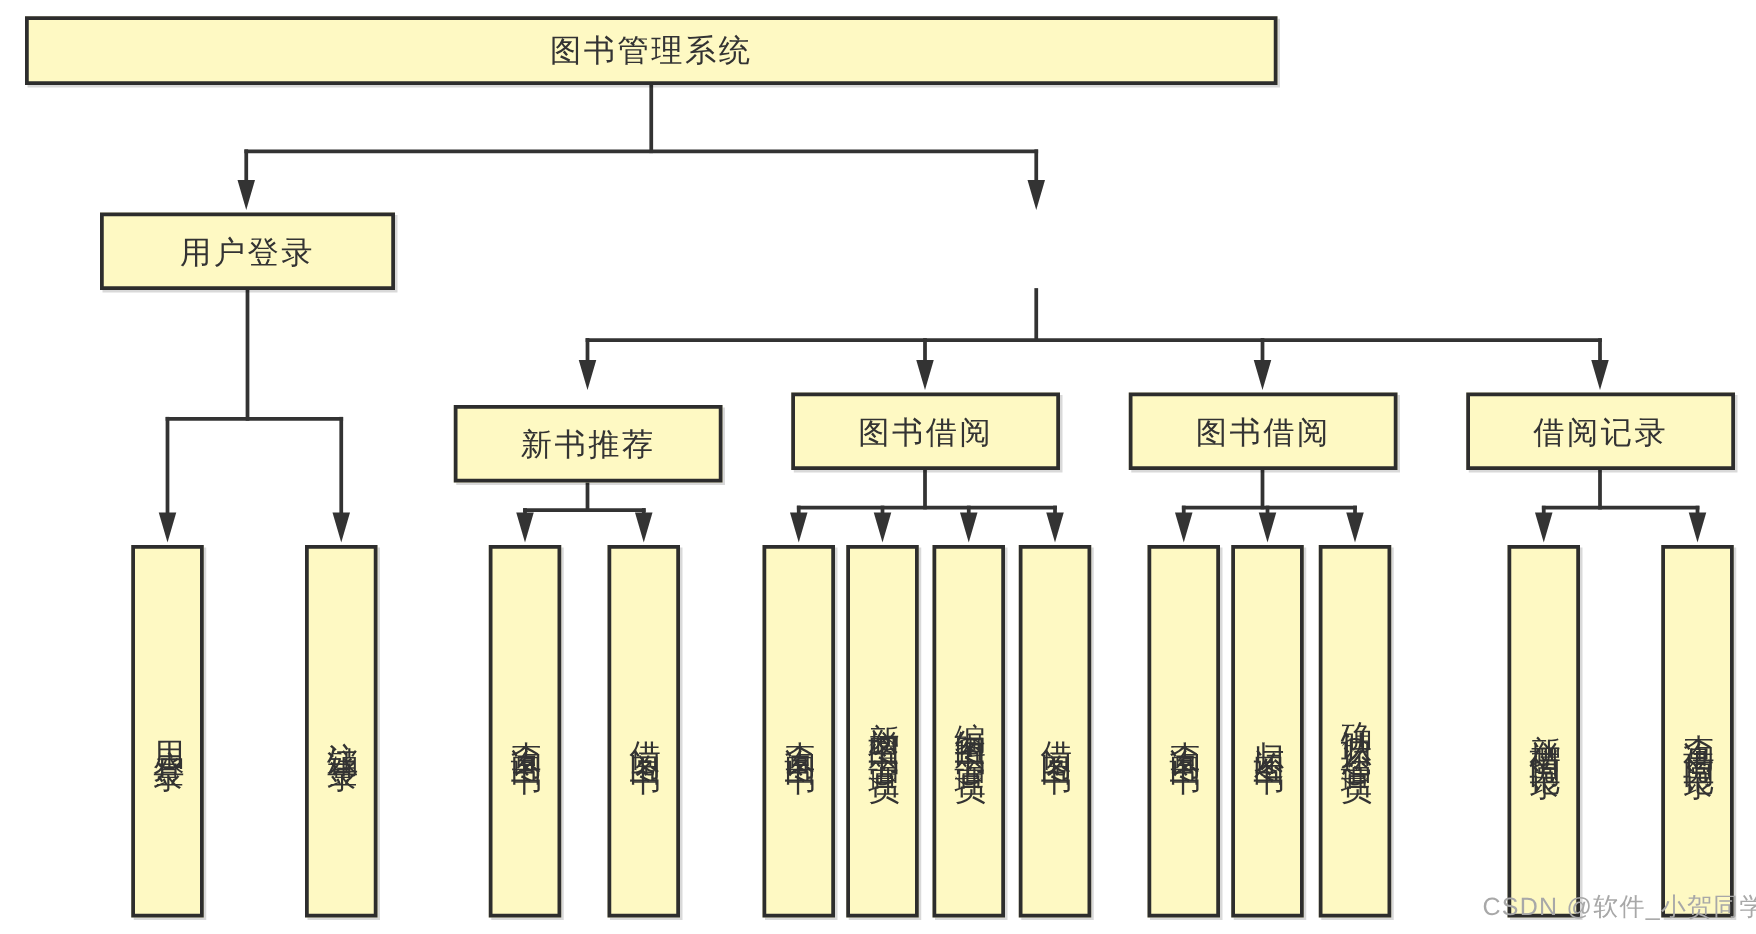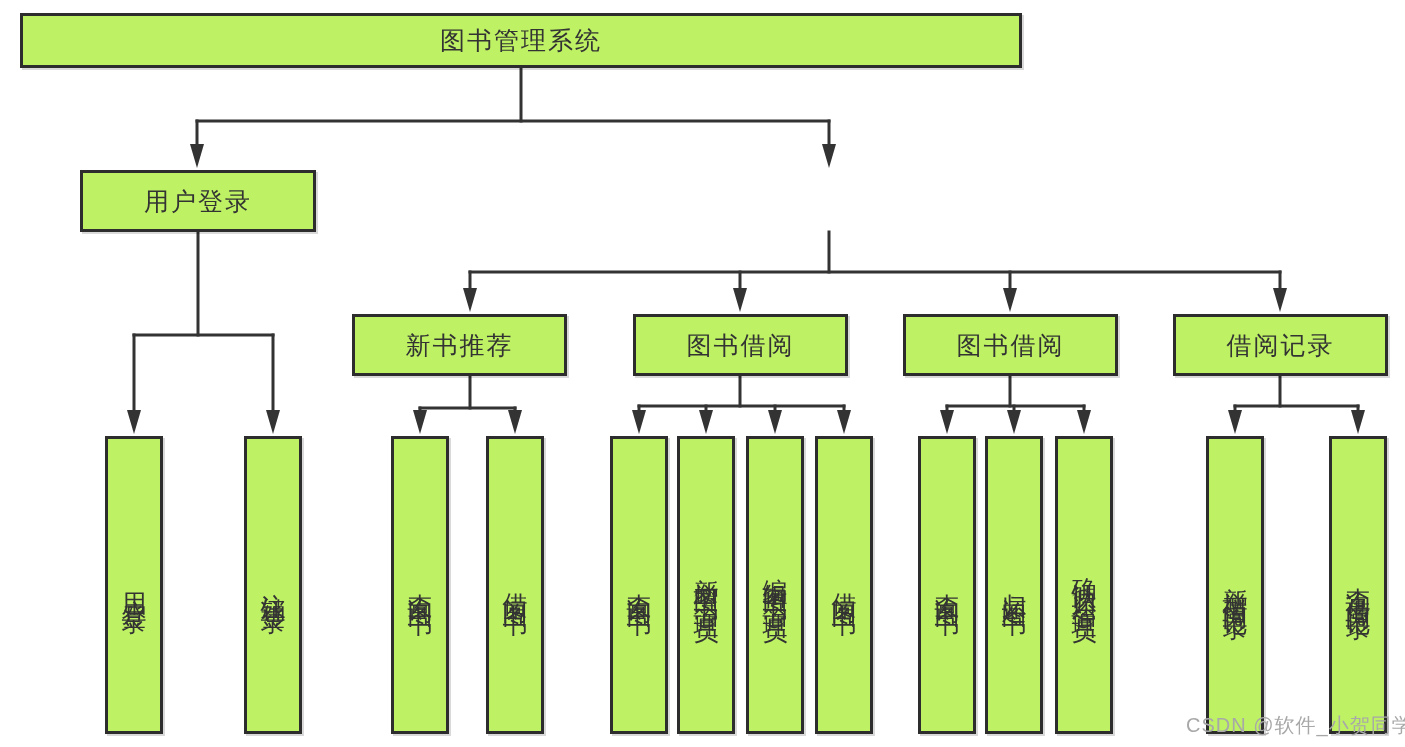--- a/index.html
+++ b/index.html
@@ -2,21 +2,21 @@
 <html><head>
 <meta charset="utf-8">
 <style>
   html,body{margin:0;padding:0;background:#ffffff;}
   .canvas{
     position:relative;width:1405px;height:747px;background:#ffffff;
     font-family:"Liberation Sans","DejaVu Sans",sans-serif;overflow:hidden;
   }
   svg.connectors{position:absolute;left:0;top:0;width:1405px;height:747px;}
   .box{
-    position:absolute;background:#bef264;border:3px solid #2d2d2d;
+    position:absolute;background:#fef9c3;border:3px solid #2d2d2d;
     box-shadow:2px 2px 0 rgba(0,0,0,.15);
     display:flex;align-items:center;justify-content:center;
     color:#333333;box-sizing:border-box;z-index:2;
   }
   .h1box{left:20px;top:13px;width:1002px;height:55px;font-size:25px;letter-spacing:2px;}
   .h2box{top:170px;width:236px;height:62px;font-size:25px;letter-spacing:2px;}
   .h3box{top:314px;width:215px;height:62px;font-size:25px;letter-spacing:2px;}
   .leaf{top:436px;width:58px;height:298px;}
   .vtext{
     writing-mode:vertical-rl;text-orientation:mixed;
@@ -99,21 +99,21 @@
   </svg>
 
   <div class="box h1box">
     <span>图书管理系统</span>
   </div>
 
   <div class="box h2box" style="left:80px;">
     <span>用户登录</span>
   </div>
 
-  <div class="box h3box" style="left:352px;">
+  <div class="box h3box" style="left:363px;margin-top:10px;">
     <span>新书推荐</span>
   </div>
   <div class="box h3box" style="left:633px;">
     <span>图书借阅</span>
   </div>
   <div class="box h3box" style="left:903px;">
     <span>图书借阅</span>
   </div>
   <div class="box h3box" style="left:1173px;">
     <span>借阅记录</span>

